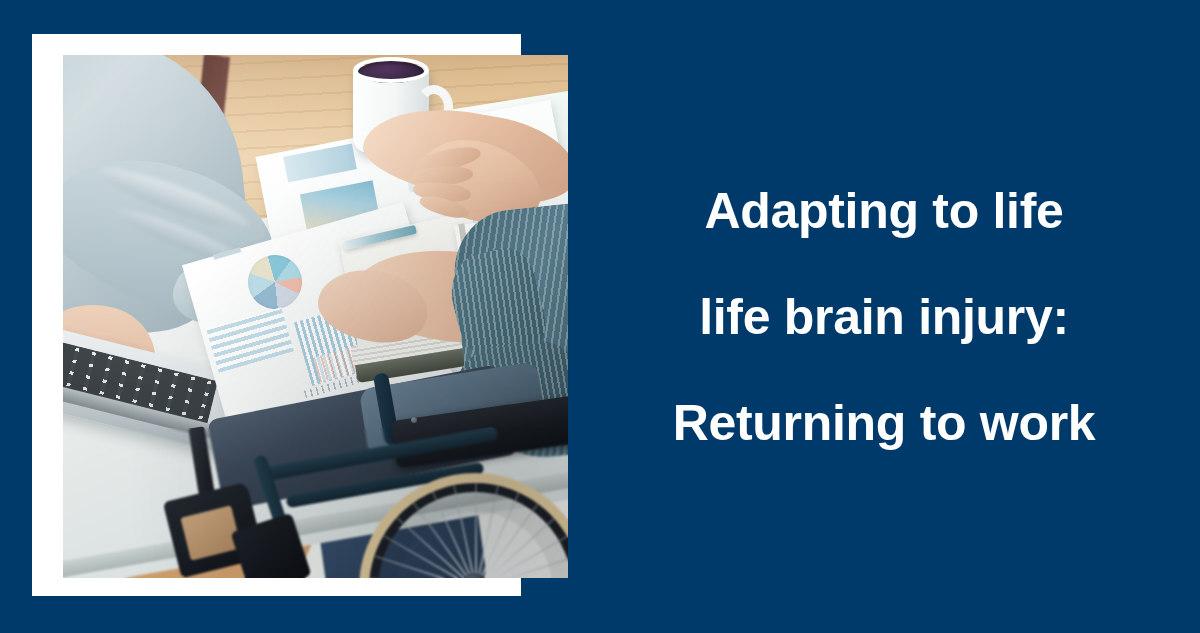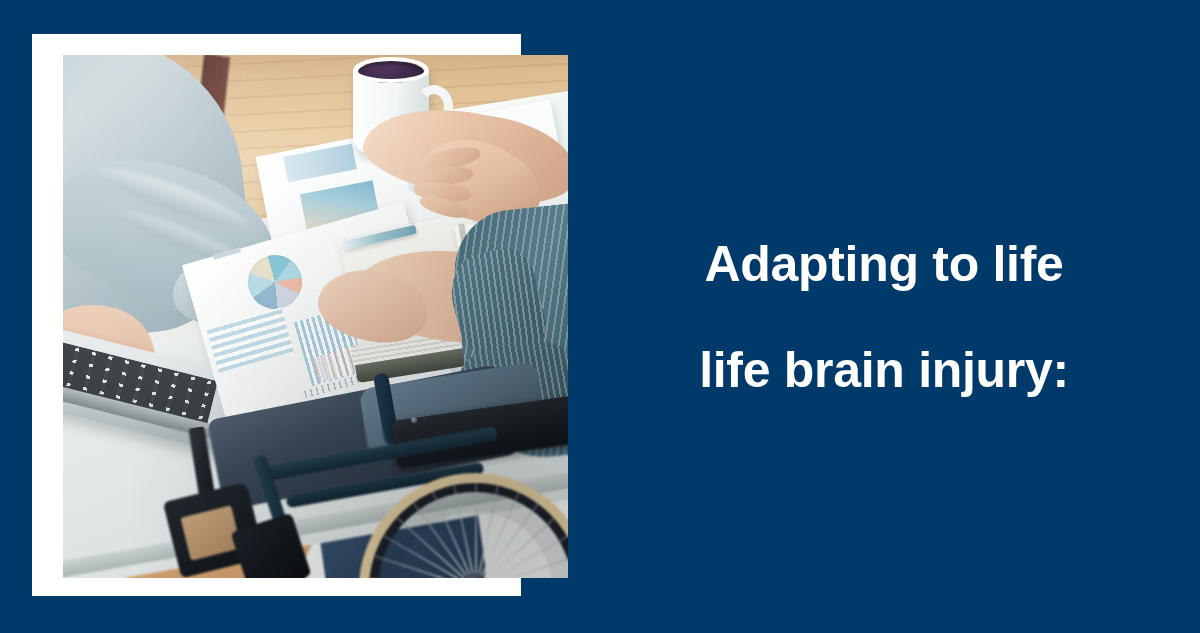--- a/index.html
+++ b/index.html
@@ -700,15 +700,16 @@
       <div class="hub"></div>
 
       <div class="blur-bottom"></div>
       <div class="grain"></div>
     </div>
   </div>
 
   <div class="title-block">
     <div class="title-line">Adapting to life</div>
     <div class="title-line">life brain injury:</div>
+    <div class="title-line">Returning to work</div>
   </div>
 
 </div>
 
 </body></html>

